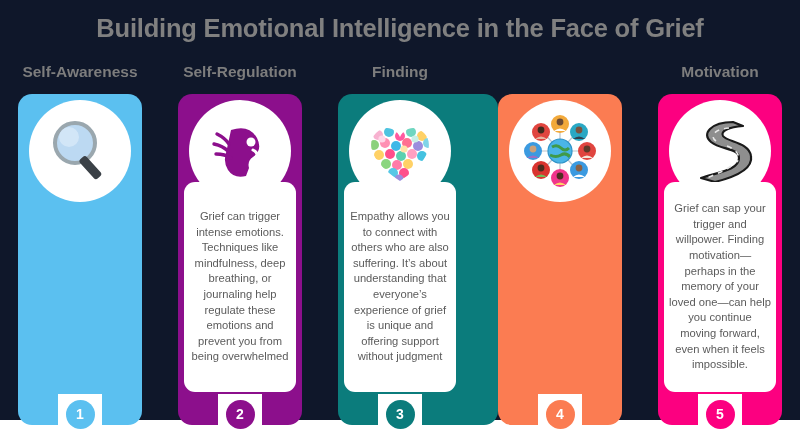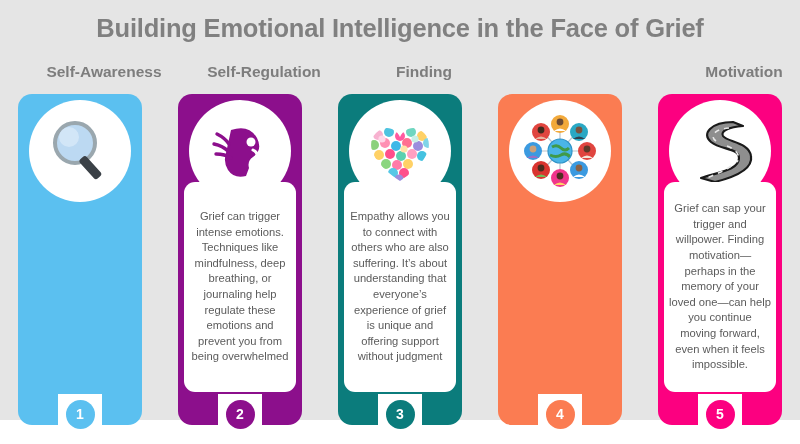--- a/index.html
+++ b/index.html
@@ -11,21 +11,21 @@
     width: 800px;
     height: 444px;
     overflow: hidden;
     font-family: "Liberation Sans", sans-serif;
     position: relative;
   }
   #infographic {
     width: 800px;
     height: 420px;
     position: relative;
-    background: #e5e5e5;
+    background: #0f172a;
   }
   #main-title {
     position: absolute;
     top: 14px;
     left: 0;
     width: 800px;
     text-align: center;
     font-size: 25.5px;
     font-weight: bold;
     color: #808080;
@@ -50,21 +50,20 @@
   .col-header {
     position: absolute;
     top: 3px;
     left: 0;
     width: 160px;
     text-align: center;
     font-size: 15.5px;
     font-weight: bold;
     color: #7d7d7d;
     white-space: nowrap;
-    padding-left: 24px;
   }
   .card {
     position: absolute;
     top: 34px;
     left: 18px;
     width: 124px;
     height: 331px;
     border-radius: 14px;
   }
   .icon-circle {
@@ -170,21 +169,21 @@
           <div class="body-text">Grief can trigger intense emotions. Techniques like mindfulness, deep breathing, or journaling help regulate these emotions and prevent you from being overwhelmed</div>
         </div>
         <div class="badge-wrap">
           <div class="badge" style="background:#8C0F8C;">2</div>
         </div>
       </div>
     </div>
 
     <div class="column">
       <div class="col-header">Finding</div>
-      <div class="card" style="background:#0B7C7C;">
+      <div class="card" style="background:#0B7C7C;padding-left:36px;">
         <div class="icon-circle">
           <svg width="80" height="72" viewBox="0 0 80 72">
             <defs>
               <clipPath id="heartclip">
                 <path d="M40 66 C10 46 6 28 16 18 C25 9 36 13 40 22 C44 13 55 9 64 18 C74 28 70 46 40 66 Z"></path>
               </clipPath>
             </defs>
             <g clip-path="url(#heartclip)">
               <rect x="0" y="0" width="80" height="72" fill="#ffffff"></rect>
               <circle cx="18" cy="20" r="5" fill="#f7b2d0"></circle>

